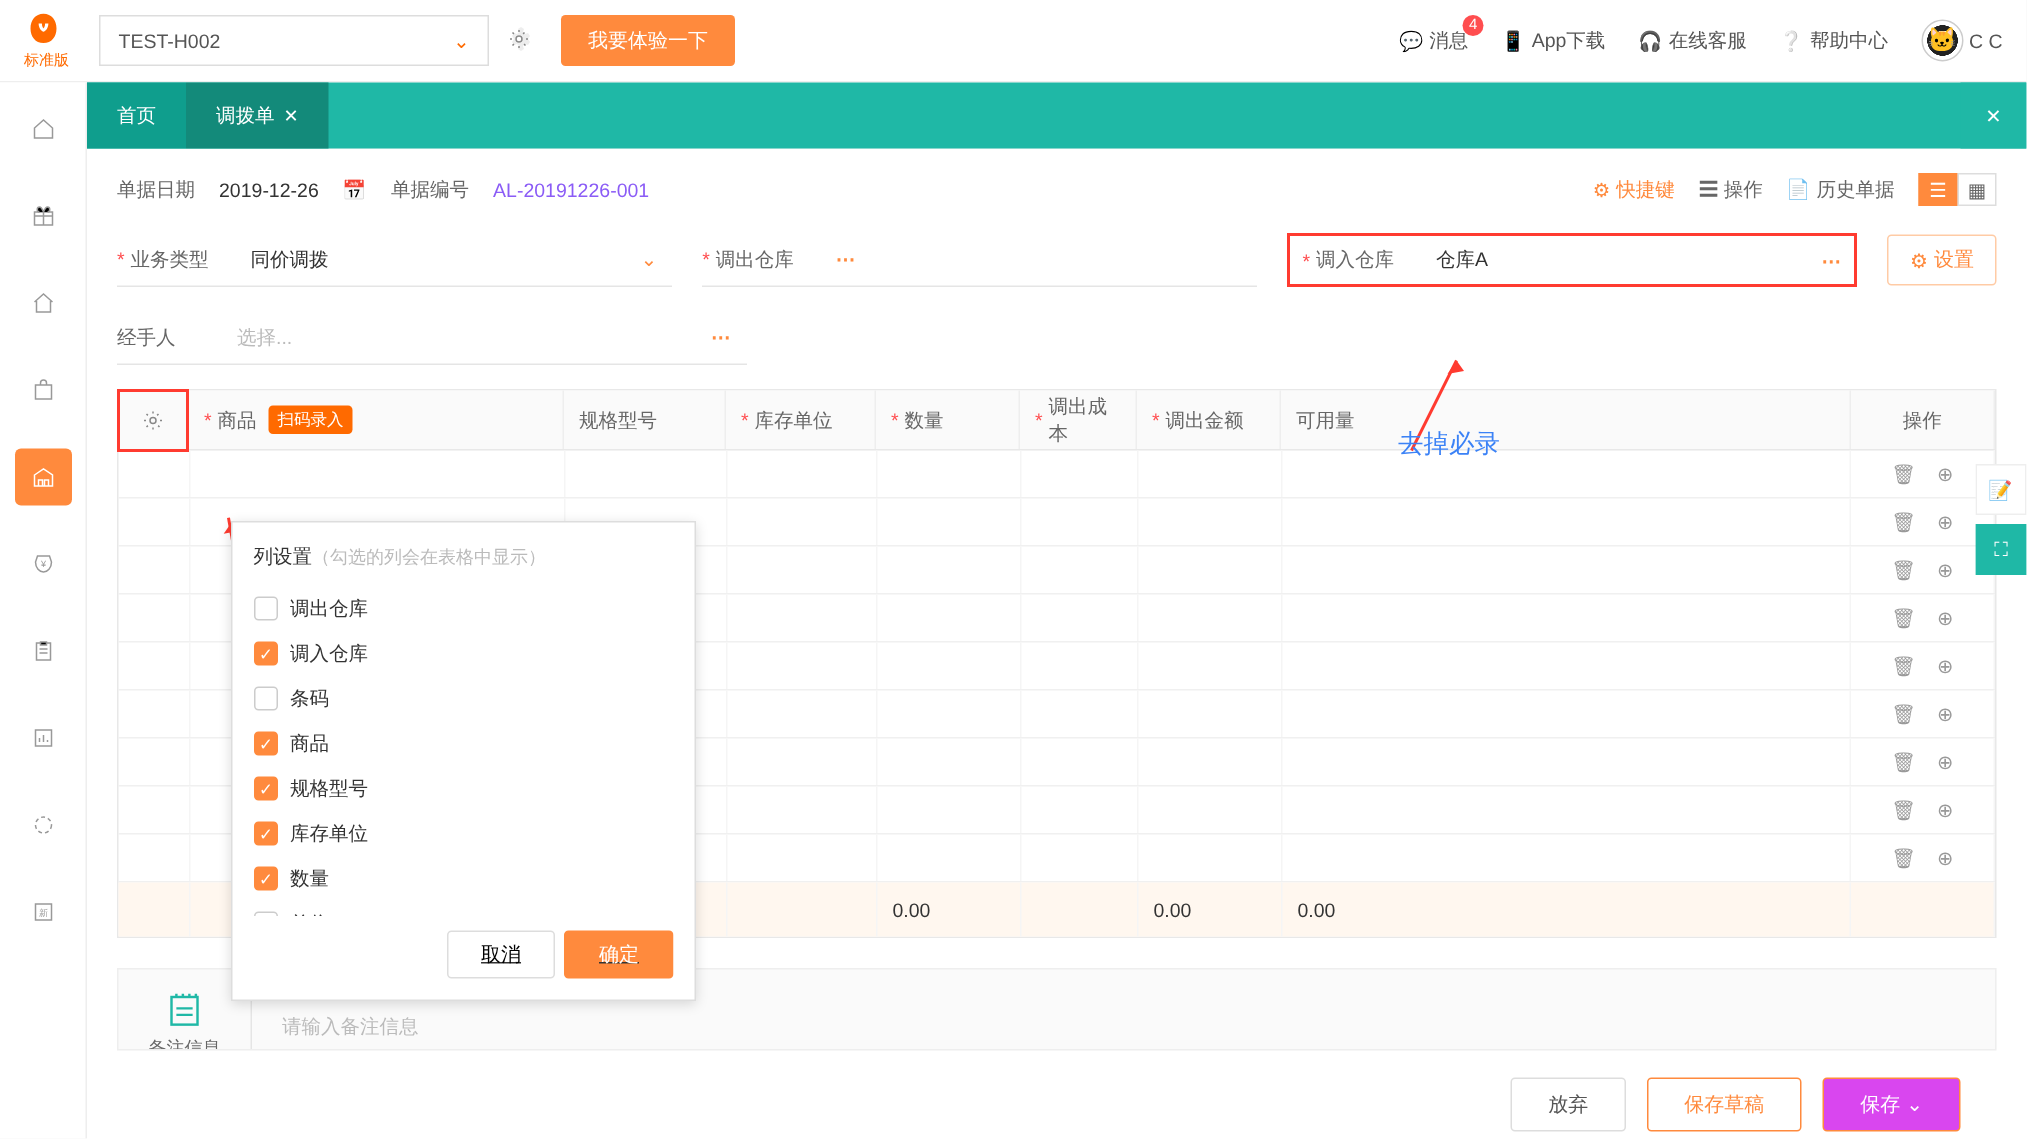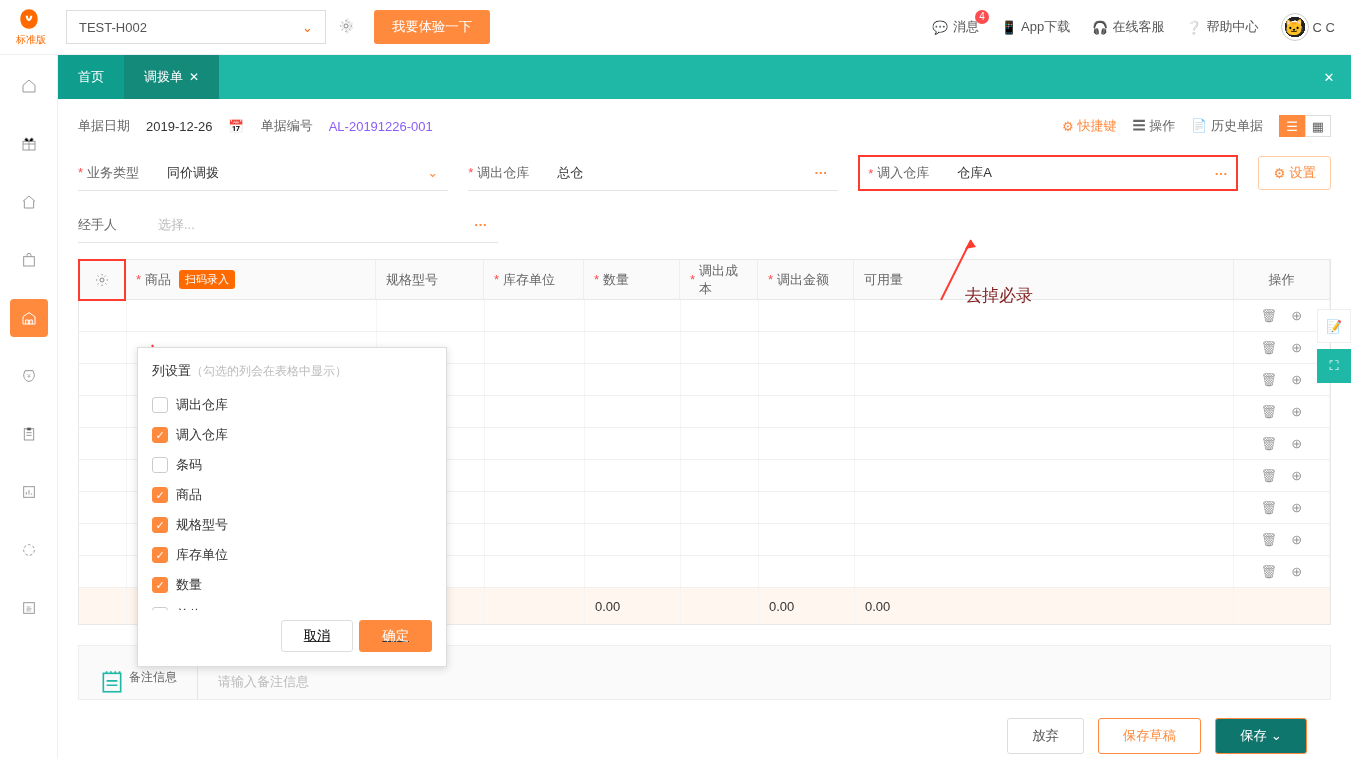--- a/index.html
+++ b/index.html
@@ -69,46 +69,46 @@
 .col-prod { width: 250px; }
 .col-spec { width: 108px; }
 .col-unit { width: 100px; }
 .col-qty { width: 96px; }
 .col-outcost { width: 78px; }
 .col-outamt { width: 96px; }
 .col-avail { flex: 1; }
 .col-op { width: 96px; }
 
 .remark-box { margin-top: 20px; background: #fafafa; padding: 14px 20px; display: flex; align-items: center; gap: 20px; border:1px solid #eee; }
-.remark-icon { color: #1fb8a6; display:flex;flex-direction:row;align-items:flex-start;gap:4px; }
+.remark-icon { color: #1fb8a6; display:flex;flex-direction:column;align-items:center;gap:4px; }
 .remark-input { flex: 1; border-left: 1px solid #e5e5e5; padding-left: 20px; color: #bbb; height: 44px; display: flex; align-items: center; }
 
 .footer { position: sticky; bottom: 0; background: #fff; border-top: 1px solid #eee; height: 60px; display: flex; align-items: center; justify-content: flex-end; gap: 14px; padding: 0 24px; margin-top:20px;}
 .btn { height: 36px; padding: 0 24px; border-radius: 3px; cursor: pointer; display:flex;align-items:center;gap:4px;margin-top:12px;}
 .btn-plain { background: #fff; border: 1px solid #ddd; color: #555; }
 .btn-outline { background: #fff; border: 1px solid #ff8a3d; color: #ff8a3d; }
-.btn-primary { background: #0f766e; border: 1px solid #ff8a3d; color: #fff; }
-
-.popup { position: absolute; top: 248px; left: 79px; width: 310px; background: #fff; border: 1px solid #ddd; box-shadow: 0 2px 8px rgba(0,0,0,.15); padding: 14px 14px; z-index: 10; }
+.btn-primary { background: #d946ef; border: 1px solid #ff8a3d; color: #fff; }
+
+.popup { position: absolute; top: 248px; left: 96px; width: 310px; background: #fff; border: 1px solid #ddd; box-shadow: 0 2px 8px rgba(0,0,0,.15); padding: 14px 14px; z-index: 10; }
 .popup-title { color: #333; margin-bottom: 6px; }
 .popup-sub { color: #bbb; font-size: 12px; }
 .popup-list { max-height: 220px; overflow-y: scroll; margin: 10px -4px; }
 .popup-item { display: flex; align-items: center; gap: 8px; padding: 6px 4px; }
 .chk { width: 16px; height: 16px; border: 1px solid #ccc; border-radius: 3px; display: inline-flex; align-items: center; justify-content: center; font-size: 11px; }
 .chk.on { background: #ff8a3d; border-color: #ff8a3d; color: #fff; }
 .popup-btns { display: flex; justify-content: flex-end; gap: 6px; text-decoration: underline; }
 .pbtn { height: 32px; padding: 0 22px; border-radius: 3px; cursor: pointer; }
 .pbtn-plain { background: #fff; border: 1px solid #ddd; }
 .pbtn-primary { background: #ff8a3d; border: 1px solid #ff8a3d; color: #fff; }
 
 .annot-arrow1 { position: absolute; top: 245px; left: 102px; width: 2px; height: 100px; background: #ff3b30; transform: rotate(-10deg); }
 .annot-arrow1::before { content: ''; position: absolute; top: 0; left: -4px; border: 5px solid transparent; border-bottom-color: #ff3b30; }
 .annot-arrow2 { position: absolute; top: 136px; left: 873px; width: 110px; height: 2px; }
 .annot-arrow2 svg { overflow: visible; }
-.annot-text { position: absolute; top: 185px; left: 907px; color: #7f1d1d; font-size: 17px; }
+.annot-text { position: absolute; top: 185px; left: 874px; color: #3b82f6; font-size: 17px; }
 
 .right-rail { position: absolute; right: 0; top: 210px; display:flex;flex-direction:column;gap:6px; }
 .rail-btn { width: 34px; height: 34px; display: flex; align-items: center; justify-content: center; border:1px solid #eee; background:#fff; }
 .rail-btn.teal { background: #1fb8a6; color: #fff; border-color:#1fb8a6;}
 .ico { width:16px;height:16px; }
 </style>
 </head>
 <body>
 
 <div class="topbar">
@@ -251,21 +251,20 @@
       <div class="form-row">
         <div class="field">
           <span class="req">*</span>
             <span class="flabel">业务类型</span>
           <span class="fval">同价调拨</span>
           <span class="chev2">⌄</span>
         </div>
         <div class="field">
           <span class="req">*</span>
             <span class="flabel">调出仓库</span>
-          <span class="fval">总仓</span>
           <span class="dots">⋯</span>
         </div>
         <div class="field highlight">
           <span class="req">*</span>
             <span class="flabel">调入仓库</span>
           <span class="fval">仓库A</span>
           <span class="dots">⋯</span>
         </div>
         <button class="set-btn">
             <span>⚙</span>

